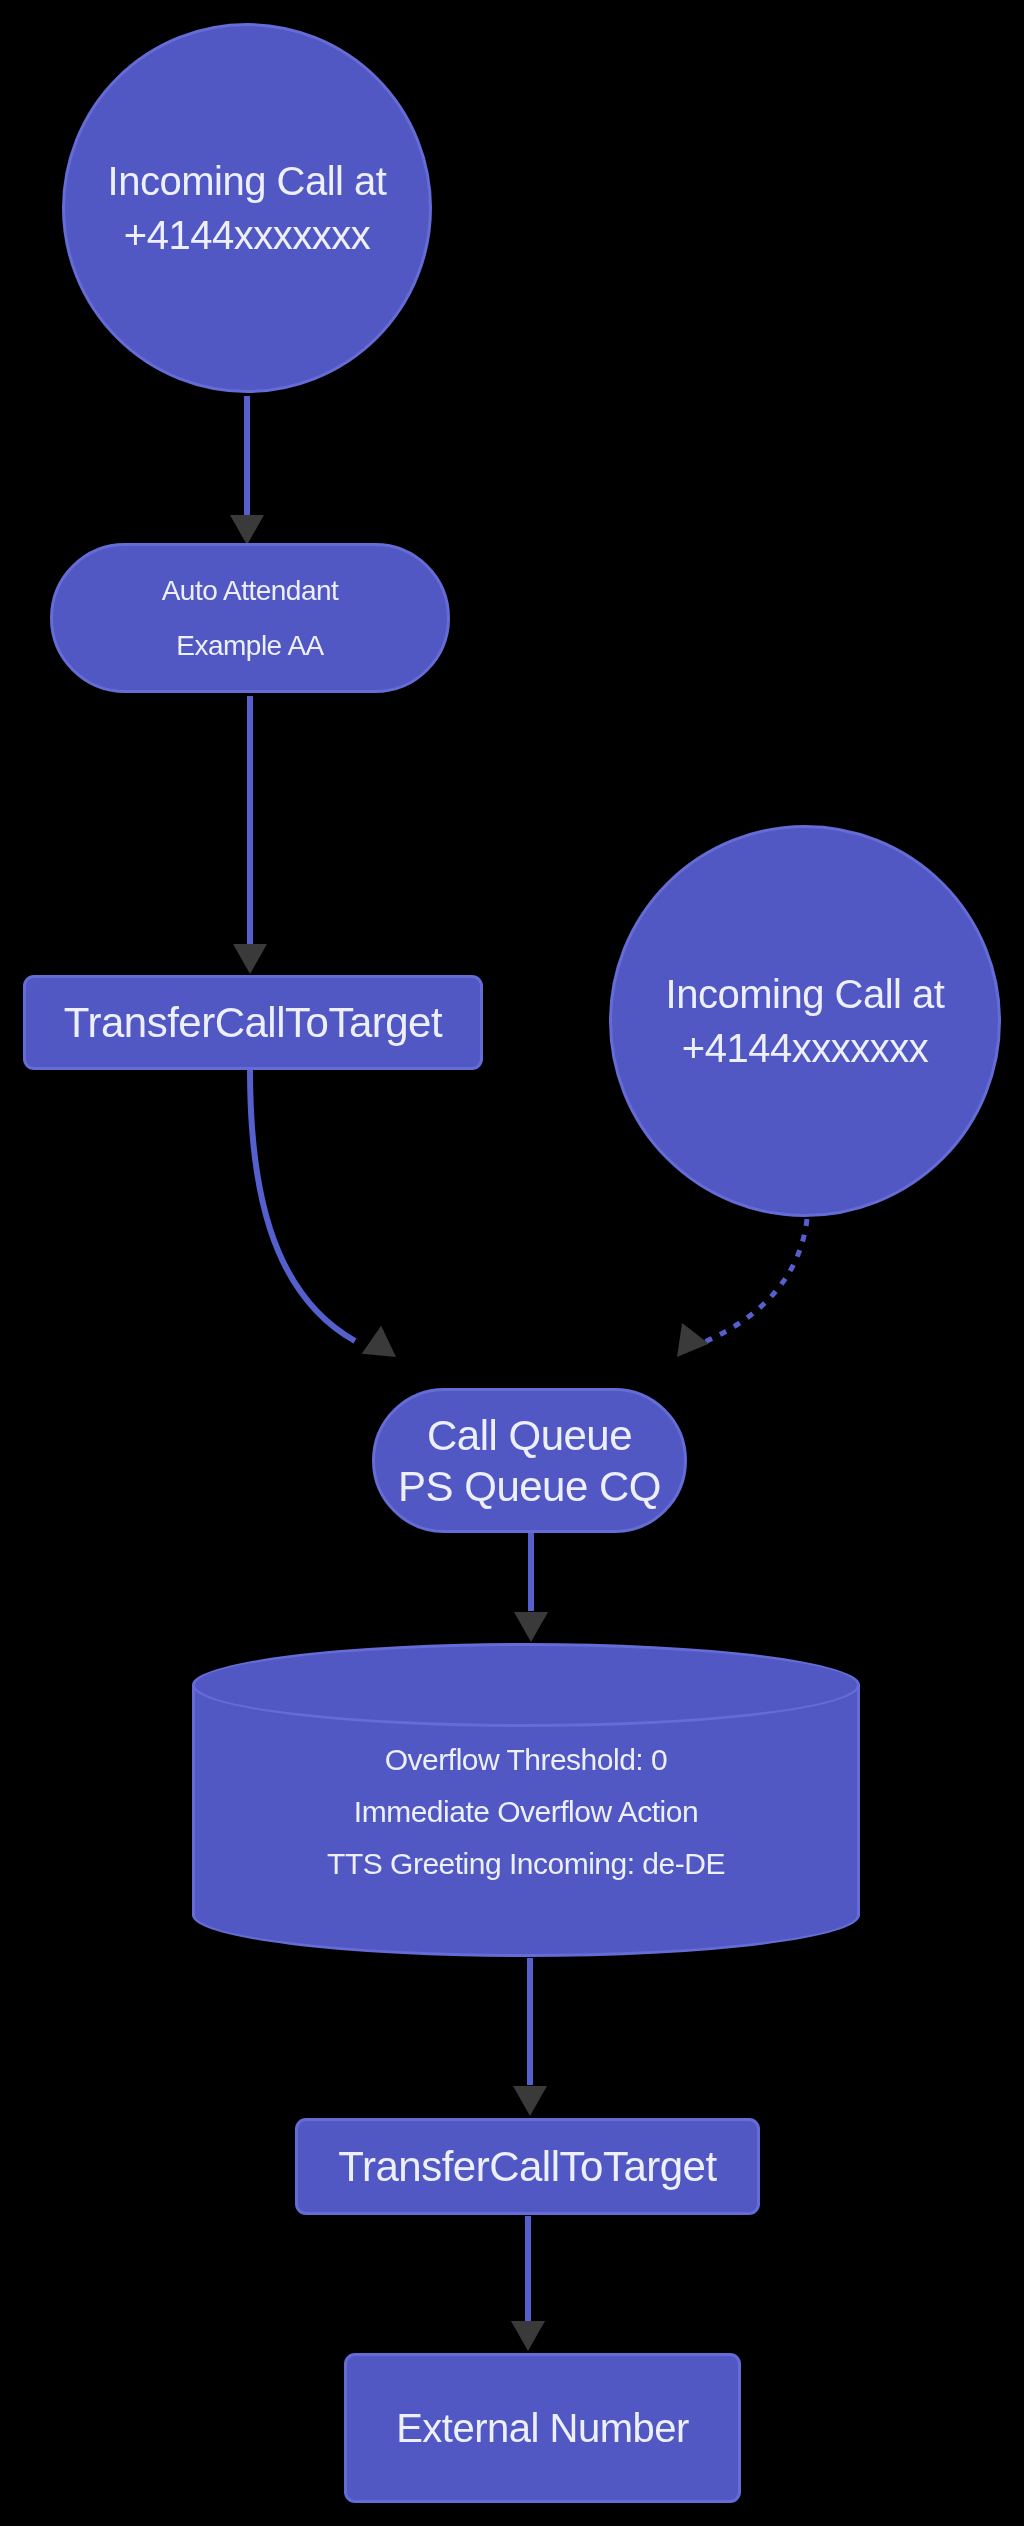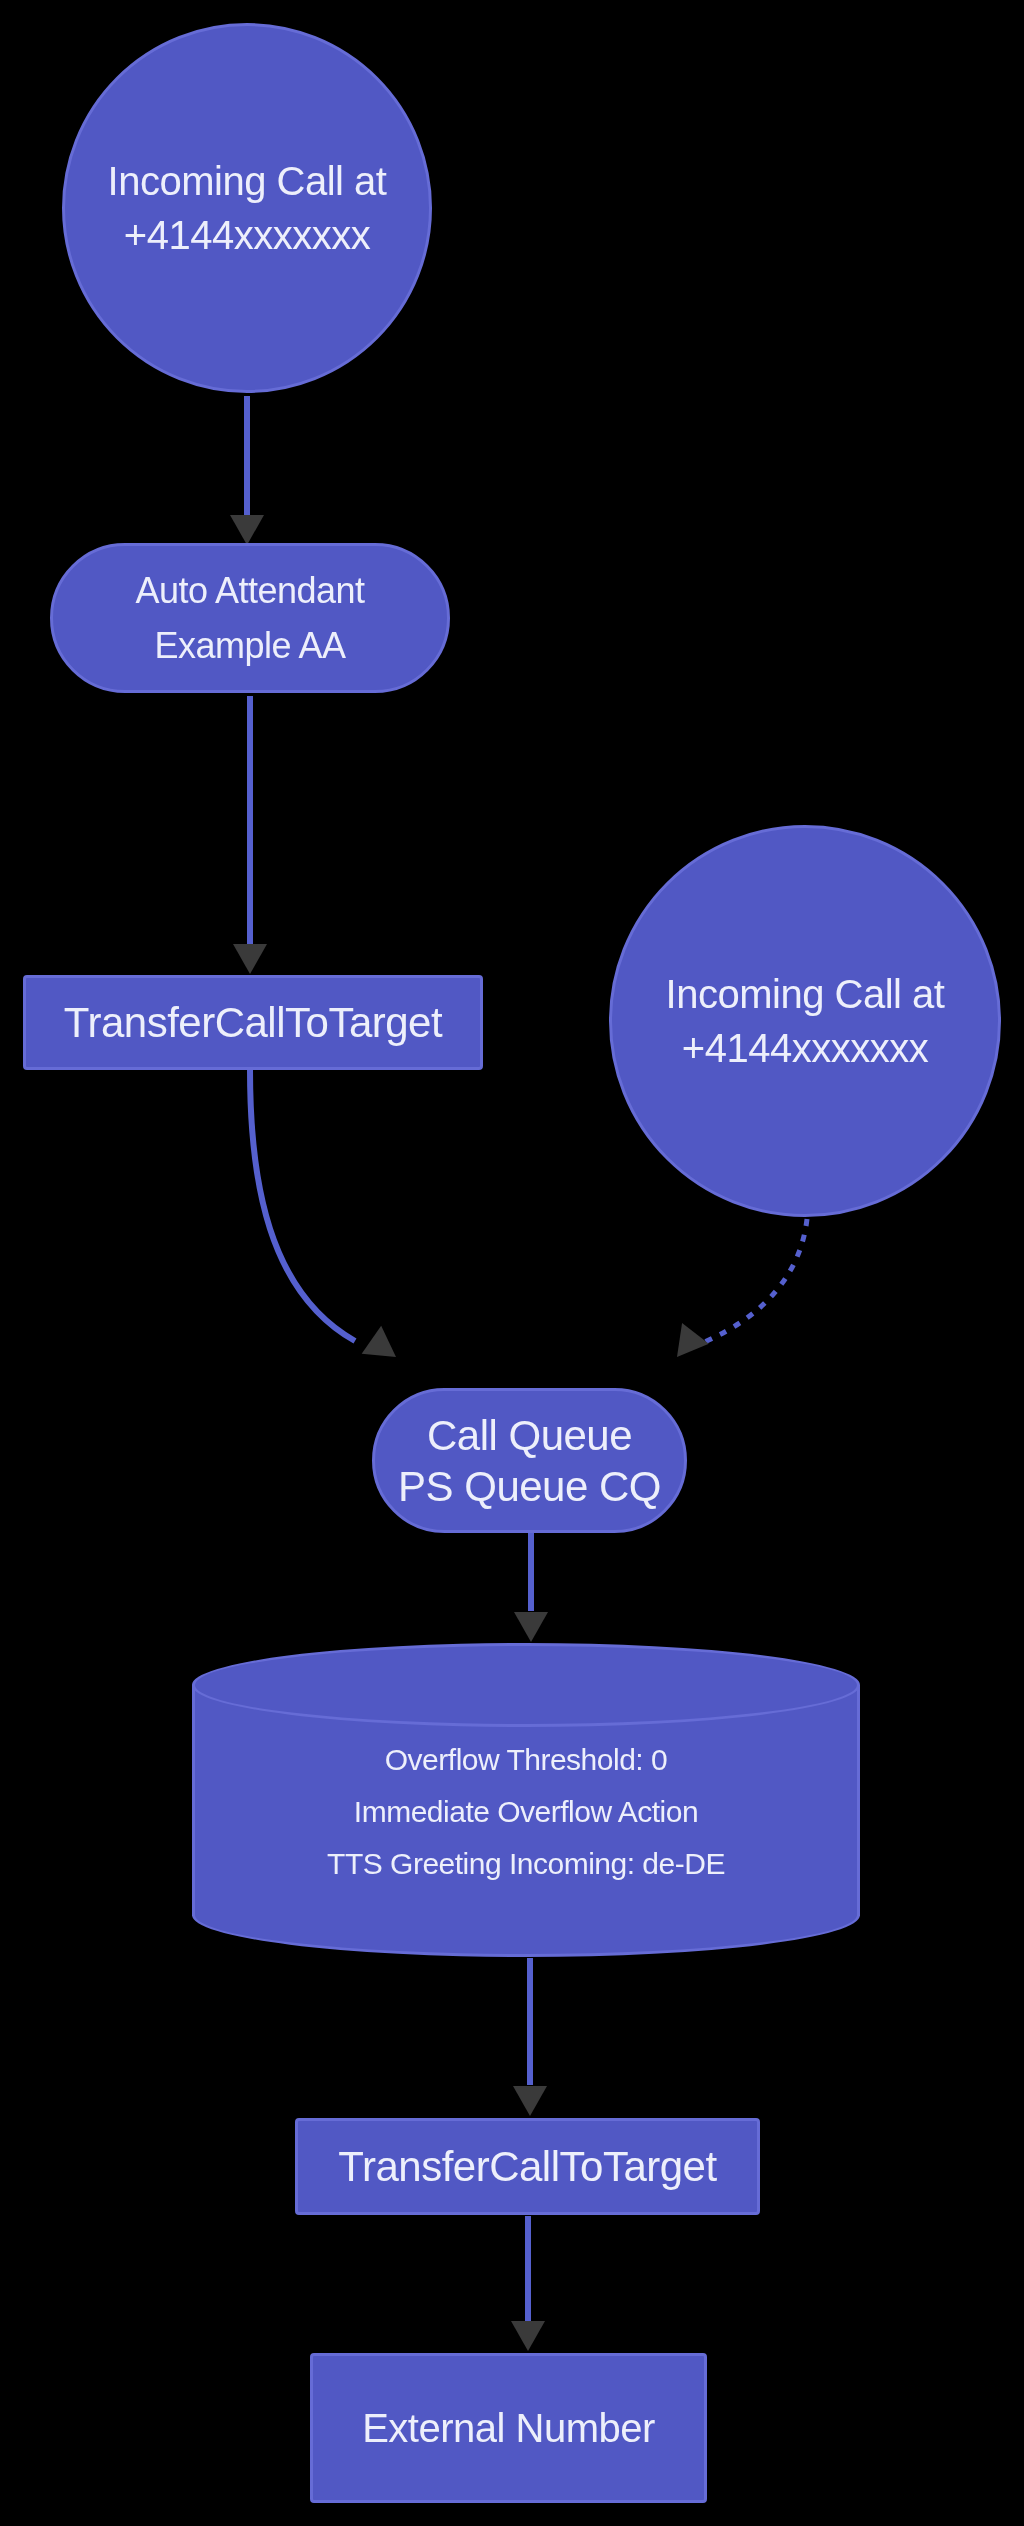--- a/index.html
+++ b/index.html
@@ -43,30 +43,30 @@
     flex-direction: column;
     align-items: center;
     justify-content: center;
     color: var(--text, #EDEFFB);
     text-align: center;
     letter-spacing: -0.5px;
   }
   .node .line { display: block; white-space: nowrap; }
 
   .circle { border-radius: 50%; font-size: 40px; line-height: 54px; }
-  .stadium { border-radius: 999px; font-size: 36px; line-height: 55px; }
-  .rect { border-radius: 4px; font-size: 42px; line-height: 55px; }
+  .stadium { border-radius: 999px; font-size: 28px; line-height: 55px; }
+  .rect { border-radius: 11px; font-size: 42px; line-height: 55px; }
 
   #node-incoming-call-1 { left: 62px;  top: 23px;   width: 370px; height: 370px; }
   #node-auto-attendant  { left: 50px;  top: 543px;  width: 400px; height: 150px; }
   #node-transfer-1      { left: 23px;  top: 975px;  width: 460px; height: 95px;  }
   #node-incoming-call-2 { left: 609px; top: 825px;  width: 392px; height: 392px; }
   #node-call-queue      { left: 372px; top: 1388px; width: 315px; height: 145px; font-size: 42px; line-height: 51px; }
   #node-transfer-2      { left: 295px; top: 2118px; width: 465px; height: 97px;  }
-  #node-external-number { left: 310px; top: 2353px; width: 397px; height: 150px; font-size: 40px; }
+  #node-external-number { left: 344px; top: 2353px; width: 397px; height: 150px; font-size: 40px; }
 
   
   .cylinder {
     position: absolute;
     left: 192px; top: 1643px;
     width: 668px; height: 314px;
   }
   .cyl-part {
     position: absolute;
     box-sizing: border-box;

